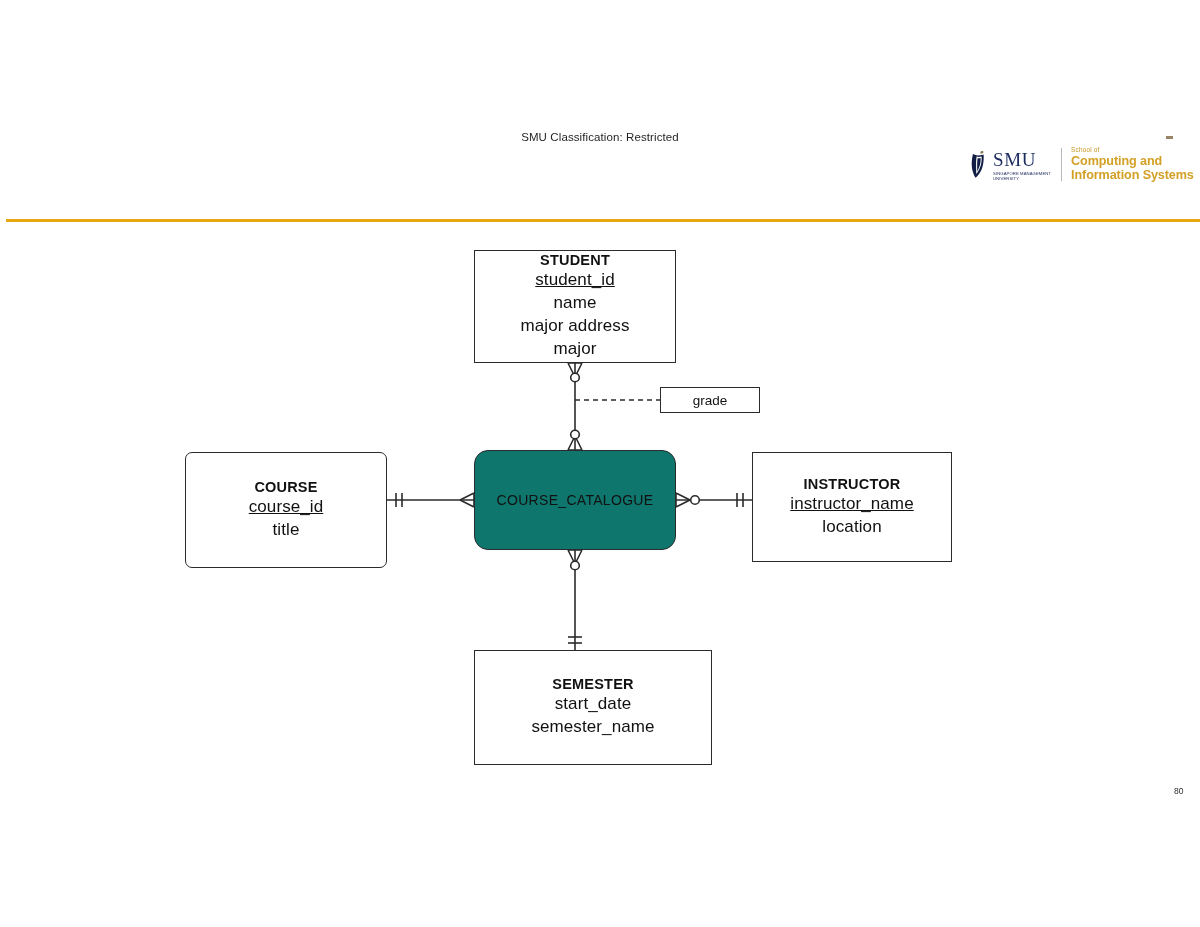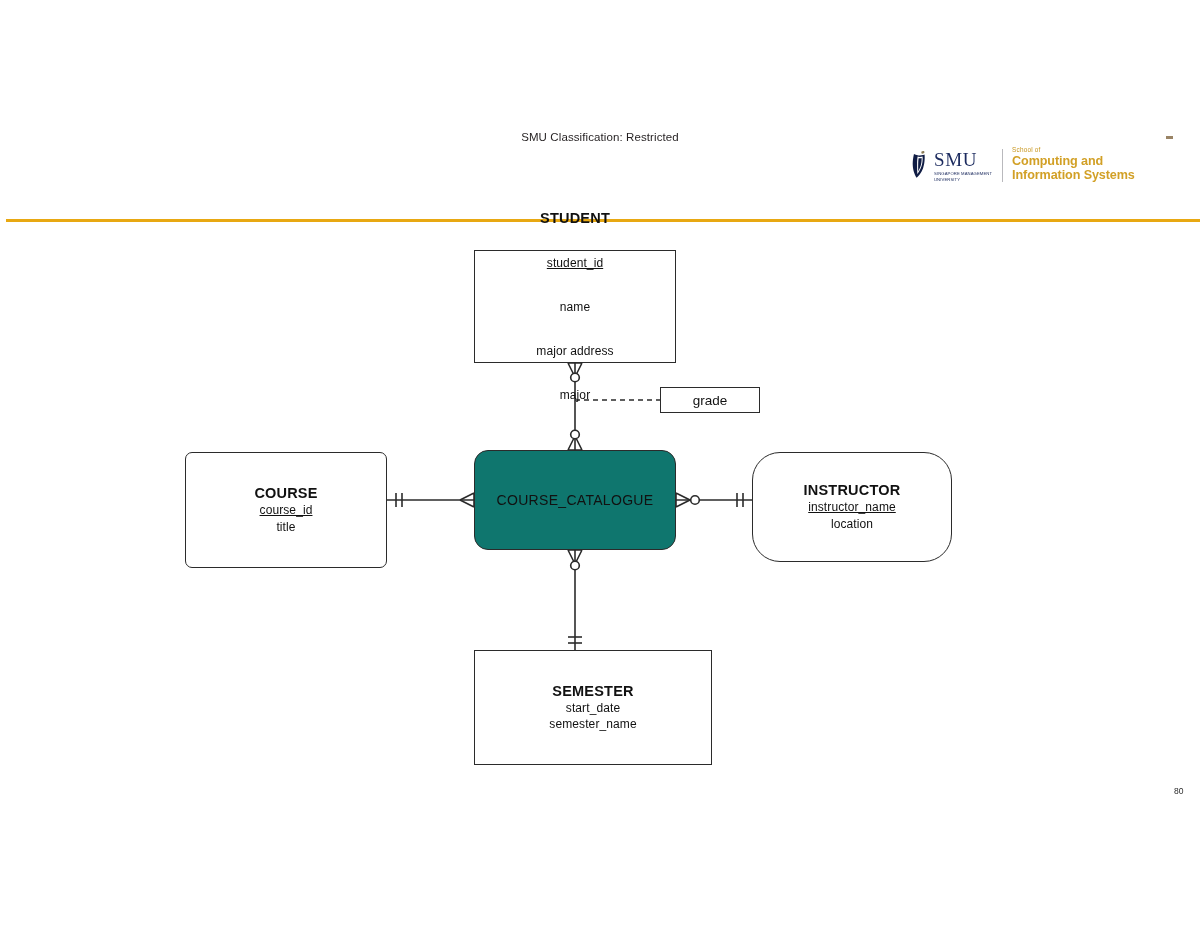--- a/index.html
+++ b/index.html
@@ -38,23 +38,23 @@
     left: 1166px;
     width: 7px;
     height: 3px;
     background: #9a8466;
   }
 
   
   #brand-lockup {
     position: absolute;
     top: 146px;
-    left: 912px;
-    display: flex;
-    align-items: center;
+    left: 971px;
+    display: flex;
+    align-items: flex-start;
   }
   #smu-logo {
     display: flex;
     align-items: flex-start;
     padding-top: 4px;
   }
   #smu-emblem {
     width: 18px;
     height: 30px;
     margin-right: 4px;
@@ -141,21 +141,21 @@
     text-align: center;
     color: #111111;
   }
   .entity-name {
     font-weight: bold;
     font-size: 14.5px;
     letter-spacing: 0.2px;
     margin-bottom: 1px;
   }
   .entity-attr {
-    font-size: 12px;
+    font-size: 17px;
     line-height: 1.35;
     letter-spacing: 0.1px;
   }
   .entity-attr.pk {
     text-decoration: underline;
     text-underline-offset: 1px;
   }
   .assoc-entity {
     position: absolute;
     border: 1.6px solid #2b2b2b;
@@ -261,35 +261,35 @@
       <line x1="575" y1="550" x2="575" y2="650"></line>
 
       <path d="M568 550 L575 564 M582 550 L575 564 M568 550 L582 550"></path>
       <circle cx="575" cy="565.5" r="4.3" fill="#ffffff"></circle>
 
       <line x1="568" y1="637" x2="582" y2="637"></line>
       <line x1="568" y1="643" x2="582" y2="643"></line>
     </g>
   </svg>
 
-  <div class="entity-box" style="left:474px; top:250px; width:202px; height:113px;gap:28px;">
+  <div class="entity-box" style="left:474px; top:250px; width:202px; height:113px;">
     <div class="entity-name">STUDENT</div>
     <div class="entity-attr pk">student_id</div>
     <div class="entity-attr">name</div>
     <div class="entity-attr">major address</div>
     <div class="entity-attr">major</div>
   </div>
 
   <div class="entity-box" style="left:185px; top:452px; width:202px; height:116px;border-radius:7px;">
     <div class="entity-name">COURSE</div>
     <div class="entity-attr pk">course_id</div>
     <div class="entity-attr">title</div>
   </div>
 
-  <div class="entity-box" style="left:752px; top:452px; width:200px; height:110px;border-radius:28px;">
+  <div class="entity-box" style="left:752px; top:452px; width:200px; height:110px;">
     <div class="entity-name">INSTRUCTOR</div>
     <div class="entity-attr pk">instructor_name</div>
     <div class="entity-attr">location</div>
   </div>
 
   <div class="entity-box" style="left:474px; top:650px; width:238px; height:115px;">
     <div class="entity-name">SEMESTER</div>
     <div class="entity-attr">start_date</div>
     <div class="entity-attr">semester_name</div>
   </div>

